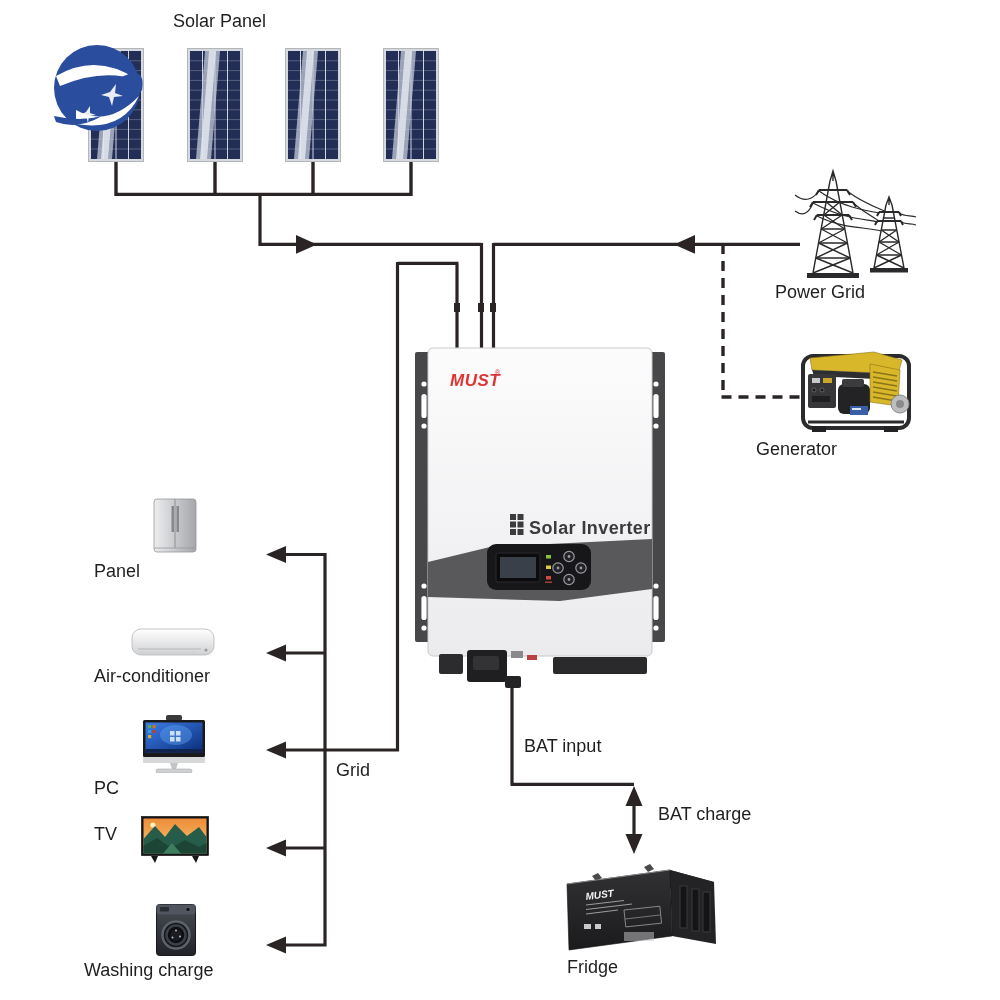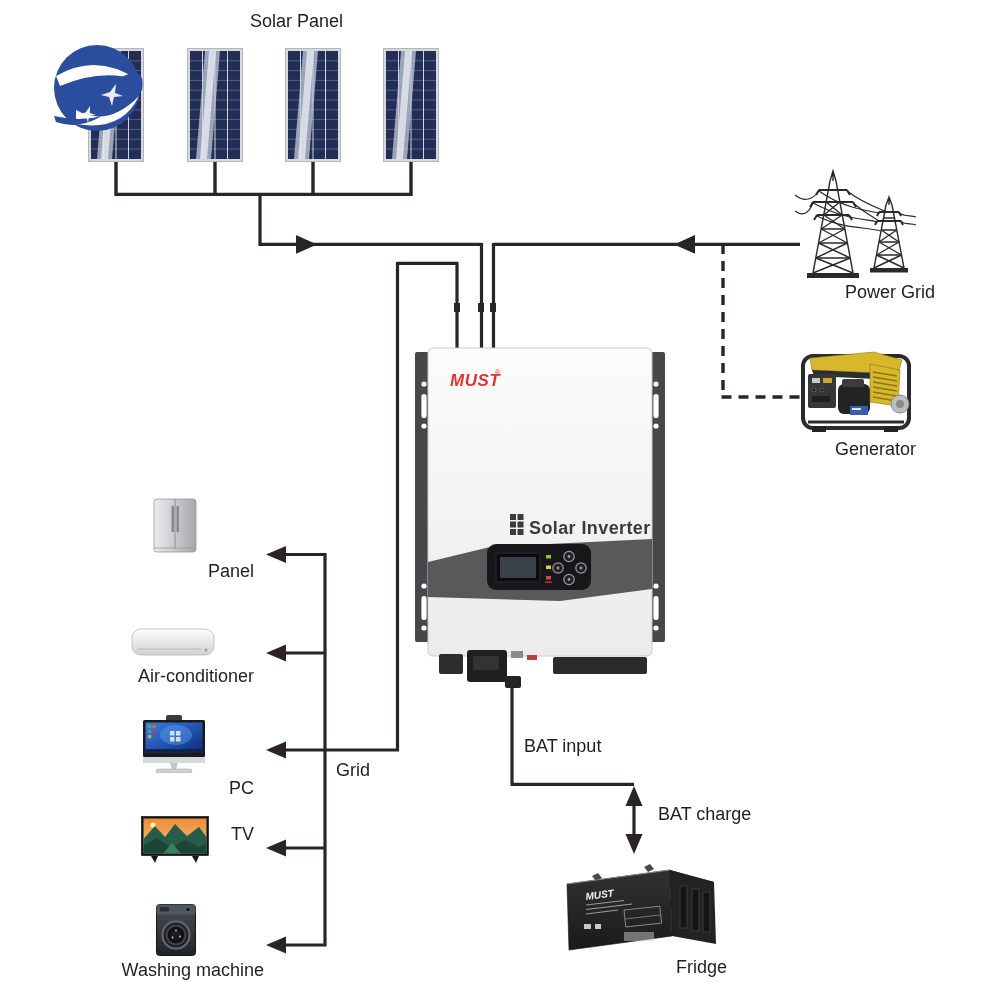--- a/index.html
+++ b/index.html
@@ -1,20 +1,20 @@
 <!DOCTYPE html>
 <html><head>
 <meta charset="utf-8">
 <style>
   html,body{margin:0;padding:0;background:#ffffff;}
   #canvas{position:relative;width:1000px;height:1000px;background:#ffffff;overflow:hidden;
           font-family:"Liberation Sans",sans-serif;}
   .abs{position:absolute;}
   .label{position:absolute;font-size:18px;line-height:1.15;color:#1f1e20;white-space:nowrap;}
-  .center{text-align:right;}
+  .center{text-align:left;}
   svg{display:block;}
 </style>
 </head>
 <body>
 
 <div id="canvas">
 
   <svg class="abs" width="0" height="0" aria-hidden="true">
     <defs>
       <linearGradient id="invGrad" x1="0" y1="0" x2="0" y2="1">
@@ -109,21 +109,21 @@
   <div class="label center" style="left:775px;top:282px;width:160px">Power Grid</div>
   <div class="label center" style="left:756px;top:439px;width:160px">Generator</div>
   <div class="label center" style="left:567px;top:957px;width:160px">Fridge</div>
   <div class="label" style="left:336px;top:760px">Grid</div>
   <div class="label" style="left:524px;top:736px">BAT input</div>
   <div class="label" style="left:658px;top:804px">BAT charge</div>
   <div class="label center" style="left:94px;top:561px;width:160px">Panel</div>
   <div class="label center" style="left:94px;top:666px;width:160px">Air-conditioner</div>
   <div class="label center" style="left:94px;top:778px;width:160px">PC</div>
   <div class="label center" style="left:94px;top:824px;width:160px">TV</div>
-  <div class="label center" style="left:84px;top:960px;width:180px">Washing machine</div>
+  <div class="label center" style="left:84px;top:960px;width:180px">Washing charge</div>
 
   <svg class="abs" style="left:85px;top:47px" width="360" height="116">
     <use href="#sp" x="3" y="1"></use>
       <use href="#sp" x="102" y="1"></use>
       <use href="#sp" x="200" y="1"></use>
       <use href="#sp" x="298" y="1"></use>
   </svg>
 
   <svg class="abs" style="left:50px;top:34px" width="96" height="110">
     <circle cx="47" cy="54" r="43" fill="#2b4d9e"></circle>

